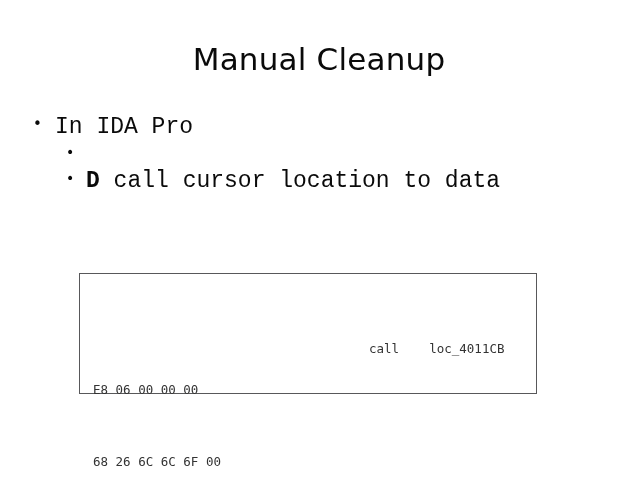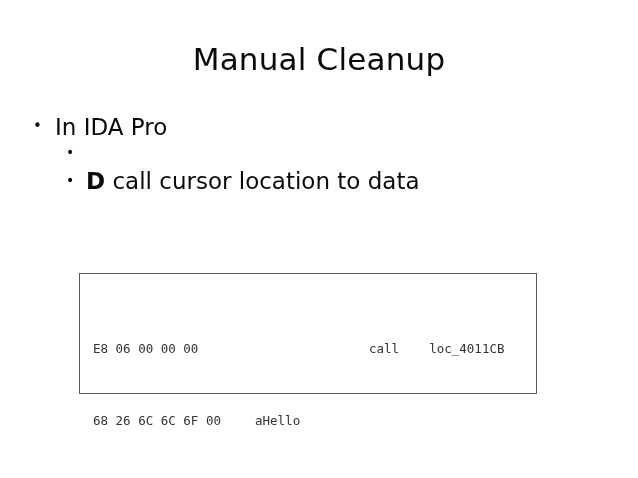--- a/index.html
+++ b/index.html
@@ -81,20 +81,21 @@
   }
 
   .bullet-row.level-2 .bullet-mark {
     width: 20px;
     font-size: 14px;
   }
 
   .bullet-text {
     flex: 0 1 auto;
     white-space: nowrap;
+    font-family: Liberation Mono, monospace;
   }
 
   .key-char {
     font-weight: 700;
   }
 
   
   .code-box {
     position: absolute;
     left: 79px;
@@ -120,20 +121,21 @@
 
   .code-row {
     display: flex;
     height: 18px;
   }
 
   .col-bytes {
     flex: 0 0 auto;
     width: 162px;
     white-space: pre;
+    margin-top: 41px;
   }
 
   .col-label {
     flex: 0 0 auto;
     width: 114px;
     white-space: pre;
   }
 
   .col-asm {
     flex: 1 1 auto;
@@ -169,21 +171,20 @@
     <div class="code-inner">
 
       <div class="code-row">
         <span class="col-bytes">E8 06 00 00 00</span>
         <span class="col-label"></span>
         <span class="col-asm">call    loc_4011CB</span>
       </div>
 
       <div class="code-row">
         <span class="col-bytes">68 26 6C 6C 6F 00</span>
-        <span class="col-label">aHello</span>
       </div>
 
       
 
       
 
       
 
     </div>
   </div>

